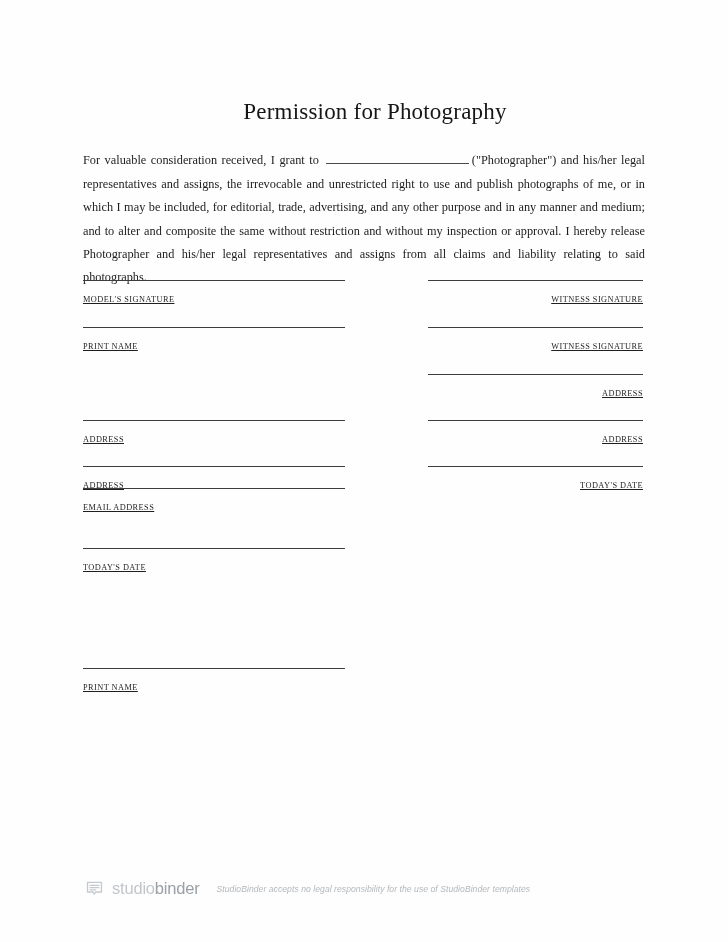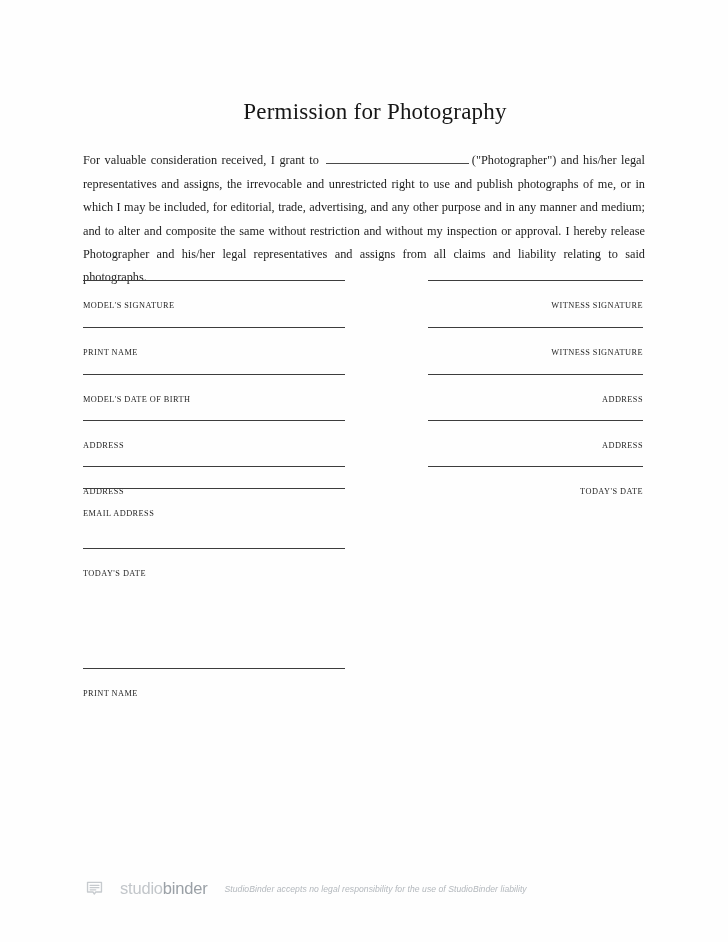--- a/index.html
+++ b/index.html
@@ -69,47 +69,48 @@
   }
   .field {
     position: absolute;
   }
   .field .rule {
     width: 100%;
     height: 0;
     border-top: 1.1px solid #3d3d3d;
   }
   .field .field-label {
-    margin-top: 20px;
+    margin-top: 14px;
     font-family: "Liberation Serif", "DejaVu Serif", serif;
     font-size: 8.3px;
     letter-spacing: 0.45px;
     color: #1f1f1f;
     white-space: nowrap;
+    text-decoration: underline;
   }
   .field .field-label .hint {
     letter-spacing: 0.1px;
   }
 
   .col-left  { left: 83px;  width: 262px; }
   .col-right { left: 428px; width: 215px; text-align: right; }
 
   
   .footer {
     position: absolute;
     top: 879px;
     left: 85px;
     display: flex;
     align-items: center;
     gap: 11px;
   }
   .brand {
     display: flex;
     align-items: center;
-    gap: 16px;
+    gap: 8px;
   }
   .brand-icon {
     width: 19px;
     height: 19px;
     display: block;
   }
   .brand-name {
     font-family: "Liberation Sans", "DejaVu Sans", sans-serif;
     font-size: 16.5px;
     letter-spacing: -0.2px;
@@ -142,24 +143,20 @@
   <div class="fields">
 
     <div class="field col-left" style="top:280px">
       <div class="rule"></div>
       <div class="field-label">MODEL'S SIGNATURE</div>
     </div>
     <div class="field col-left" style="top:327px">
       <div class="rule"></div>
       <div class="field-label">PRINT NAME</div>
     </div>
-    <div class="field col-left" style="top:374px">
-      <div class="rule"></div>
-      <div class="field-label">MODEL'S DATE OF BIRTH</div>
-    </div>
     <div class="field col-left" style="top:420px">
       <div class="rule"></div>
       <div class="field-label">ADDRESS</div>
     </div>
     <div class="field col-left" style="top:466px">
       <div class="rule"></div>
       <div class="field-label">ADDRESS</div>
     </div>
     <div class="field col-left" style="top:488px">
       <div class="rule"></div>
@@ -199,16 +196,16 @@
   <div class="footer">
     <div class="brand">
       <svg class="brand-icon" viewBox="0 0 24 24">
         <path d="M3.2 4.2h17.6v12.2H13.6l-1.8 2.6-1.8-2.6H3.2z" fill="none" stroke="#c6cace" stroke-width="1.7" stroke-linejoin="round"></path>
         <line x1="6.4" y1="8.1" x2="17.6" y2="8.1" stroke="#c6cace" stroke-width="1.5" stroke-linecap="round"></line>
         <line x1="6.4" y1="11.0" x2="17.6" y2="11.0" stroke="#c6cace" stroke-width="1.5" stroke-linecap="round"></line>
         <line x1="6.4" y1="13.7" x2="13.6" y2="13.7" stroke="#c6cace" stroke-width="1.5" stroke-linecap="round"></line>
       </svg>
       <div class="brand-name"><span class="b1">studio</span><span class="b2">binder</span></div>
     </div>
-    <div class="footer-note">StudioBinder accepts no legal responsibility for the use of StudioBinder liability</div>
+    <div class="footer-note">StudioBinder accepts no legal responsibility for the use of StudioBinder templates</div>
   </div>
 
 </div>
 
 </body></html>

